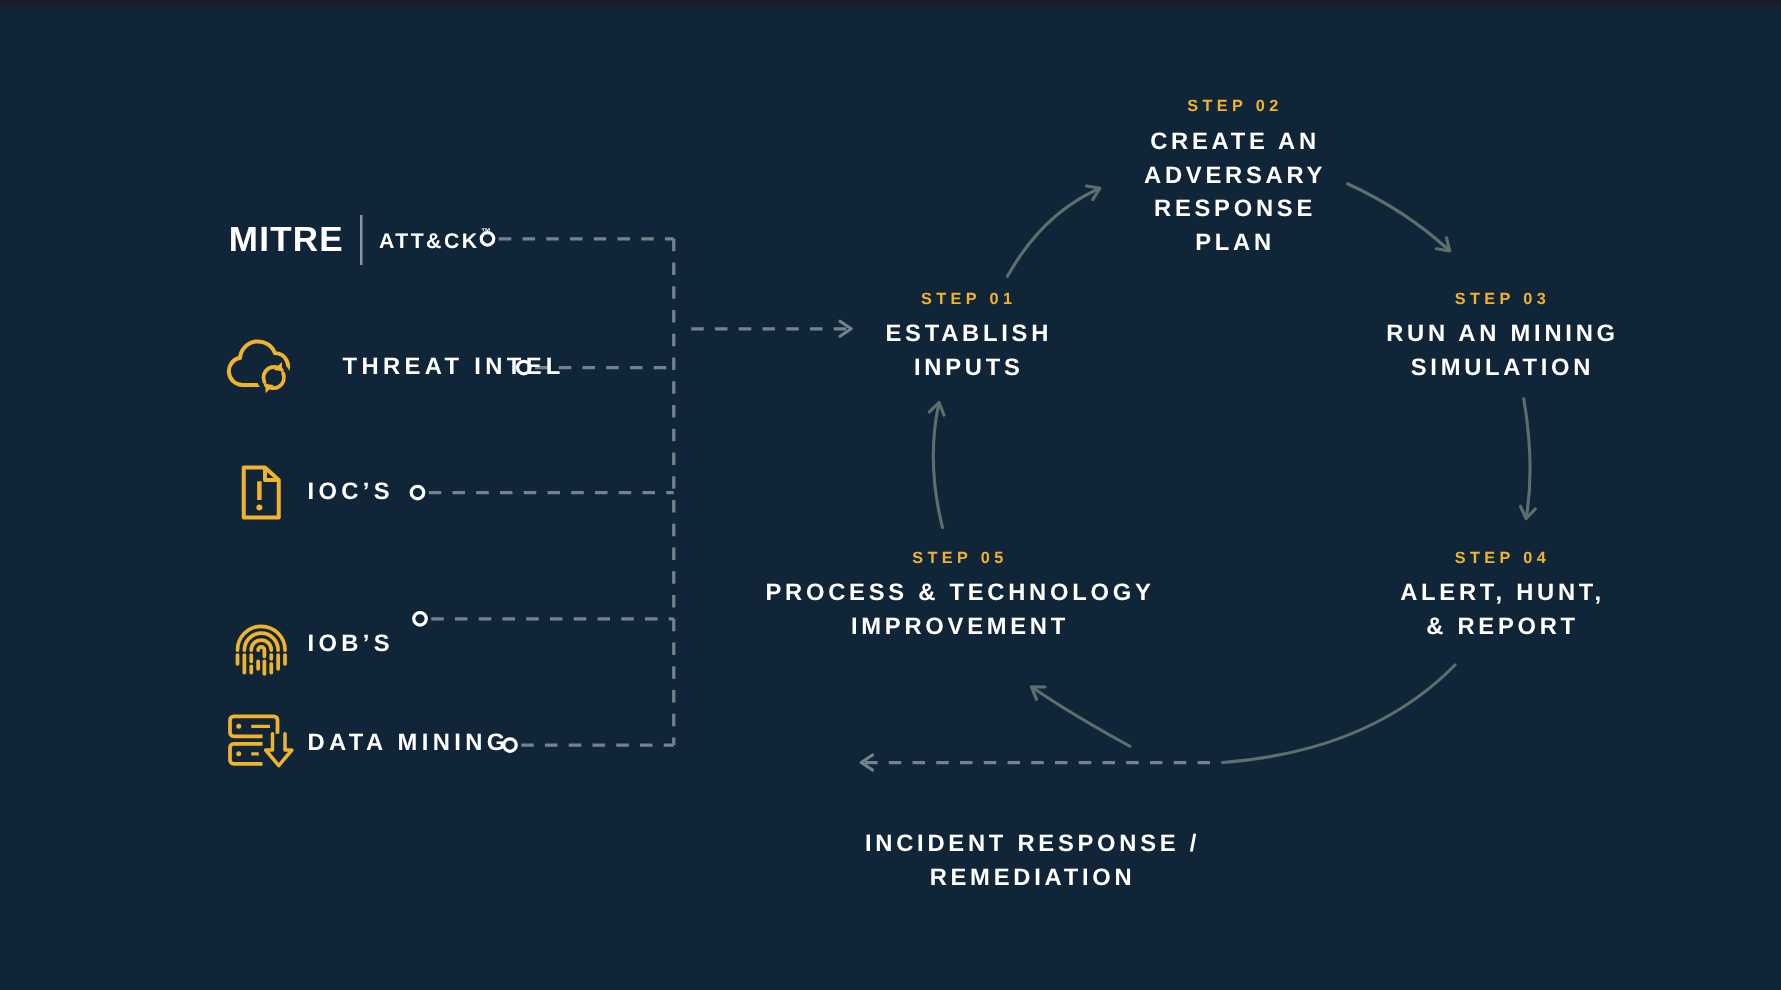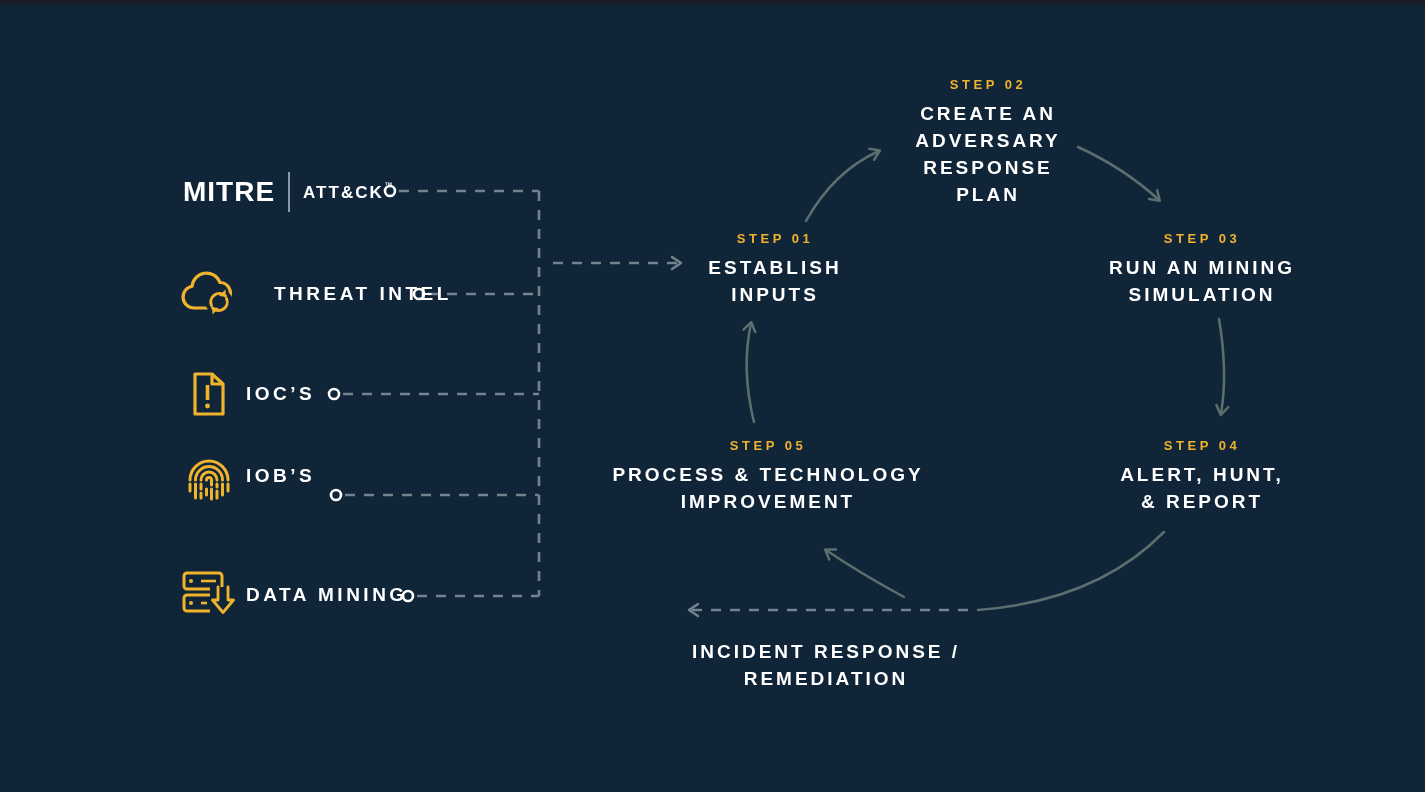--- a/index.html
+++ b/index.html
@@ -50,21 +50,21 @@
   }
   .step-line{
     color:#ffffff;font-size:19px;font-weight:800;letter-spacing:3px;
     line-height:27px;white-space:nowrap;
   }
   .step-01{left:650px;top:231px;width:250px;}
   .step-02{left:863px;top:77px;width:250px;}
   .step-03{left:1077px;top:231px;width:250px;}
   .step-04{left:1077px;top:438px;width:250px;}
   .step-05{left:608px;top:438px;width:320px;}
-  .incident-note{left:650px;top:638px;width:352px;}
+  .incident-note{left:650px;top:662px;width:352px;}
   
   .connectors{position:absolute;left:0;top:0;}
 </style>
 </head>
 <body>
 
 <div class="canvas">
   <div class="top-edge"></div>
 
   <svg class="connectors" width="1425" height="792" viewBox="0 0 1425 792">
@@ -131,21 +131,21 @@
       <svg width="38" height="48" viewBox="0 0 38 48">
         <path d="M 5 4 H 22 L 33 14 V 44 H 5 Z" stroke="#efb32c" stroke-width="3.2" fill="none" stroke-linejoin="round"></path>
         <path d="M 22 4 V 14 H 33" stroke="#efb32c" stroke-width="3.2" fill="none" stroke-linejoin="round"></path>
         <path d="M 17.5 15 V 30" stroke="#efb32c" stroke-width="3.6" stroke-linecap="butt"></path>
         <circle cx="17.5" cy="36" r="2.4" fill="#efb32c"></circle>
       </svg>
     </span>
     <span class="input-label">IOC’S</span>
   </div>
 
-  <div class="input-row" style="top:452px;text-align:right;">
+  <div class="input-row" style="top:492px;text-align:right;">
     <span class="input-icon">
       <svg width="46" height="50" viewBox="0 0 46 50">
         <g stroke="#efb32c" stroke-width="3" fill="none" stroke-linecap="round">
           <path d="M 4 29 A 19 19 0 0 1 42 29"></path>
           <path d="M 9.5 29 A 13.5 13.5 0 0 1 36.5 29"></path>
           <path d="M 15 29 A 8 8 0 0 1 31 29"></path>
           <path d="M 20.5 29 A 2.5 2.5 0 0 1 25.5 29 V 34"></path>
           <path d="M 4 33 V 40"></path>
           <path d="M 9.5 33 V 47"></path>
           <path d="M 15 33 V 38"></path>

